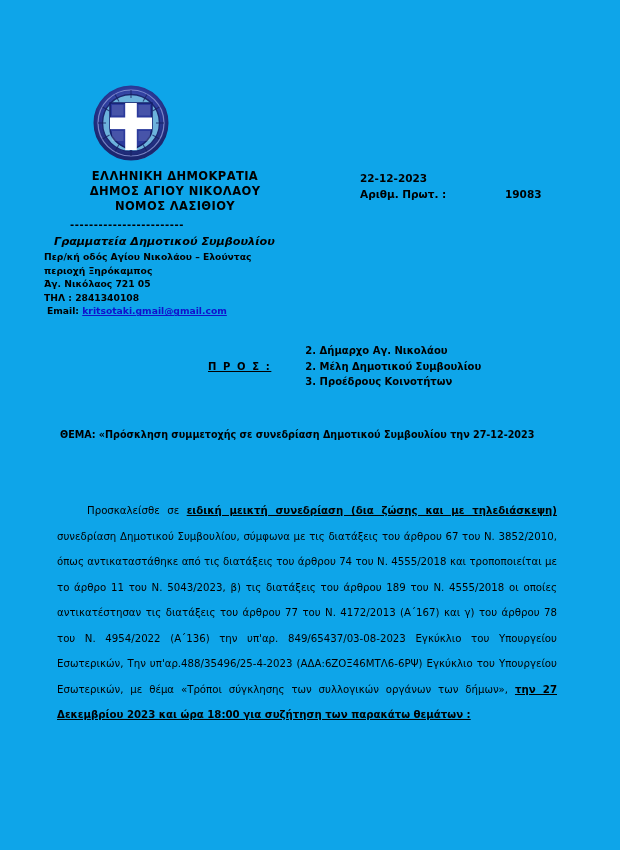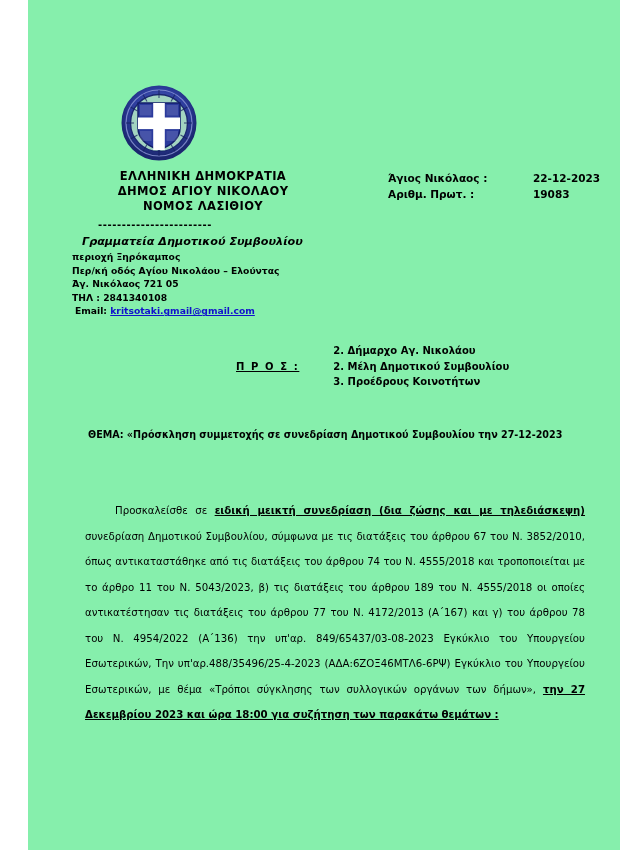--- a/index.html
+++ b/index.html
@@ -13,22 +13,21 @@
     position: relative;
     overflow: hidden;
     font-family: "DejaVu Sans", "Liberation Sans", sans-serif;
     color: #000000;
     -webkit-font-smoothing: antialiased;
   }
 
   .page {
     position: absolute;
     inset: 0;
-    background: #86efac;
-    margin-left: 28px;
+    background: #0ea5e9;
   }
 
   
   .emblem-wrap {
     position: absolute;
     left: 92px;
     top: 84px;
     width: 78px;
     height: 78px;
   }
@@ -200,35 +199,34 @@
   </div>
 
   <div class="header-left">
     <div>ΕΛΛΗΝΙΚΗ  ΔΗΜΟΚΡΑΤΙΑ</div>
     <div>ΔΗΜΟΣ ΑΓΙΟΥ ΝΙΚΟΛΑΟΥ</div>
     <div>ΝΟΜΟΣ ΛΑΣΙΘΙΟΥ</div>
   </div>
 
   <div class="header-right">
     <div class="hr-row">
-      <span class="hr-label">Άγιος Νικόλαος :</span>
       <span class="hr-value">22-12-2023</span>
     </div>
     <div class="hr-row">
       <span class="hr-label">Αριθμ. Πρωτ. :</span>
       <span class="hr-value">19083</span>
     </div>
   </div>
 
   <div class="sep">------------------------</div>
 
   <div class="secretariat">
     <div class="sec-title">Γραμματεία Δημοτικού Συμβουλίου</div>
+    <div class="sec-line">Περ/κή οδός Αγίου Νικολάου – Ελούντας</div>
     <div class="sec-line">περιοχή Ξηρόκαμπος</div>
-    <div class="sec-line">Περ/κή οδός Αγίου Νικολάου – Ελούντας</div>
     <div class="sec-line">Άγ. Νικόλαος 721 05</div>
     <div class="sec-line">ΤΗΛ : 2841340108</div>
     <div class="sec-line sec-email">
       <span>Email:</span>
       <a class="email-link" href="#">kritsotaki.gmail@gmail.com</a>
     </div>
   </div>
 
   <div class="pros">
     <span class="pros-label">Π Ρ Ο Σ :</span>

